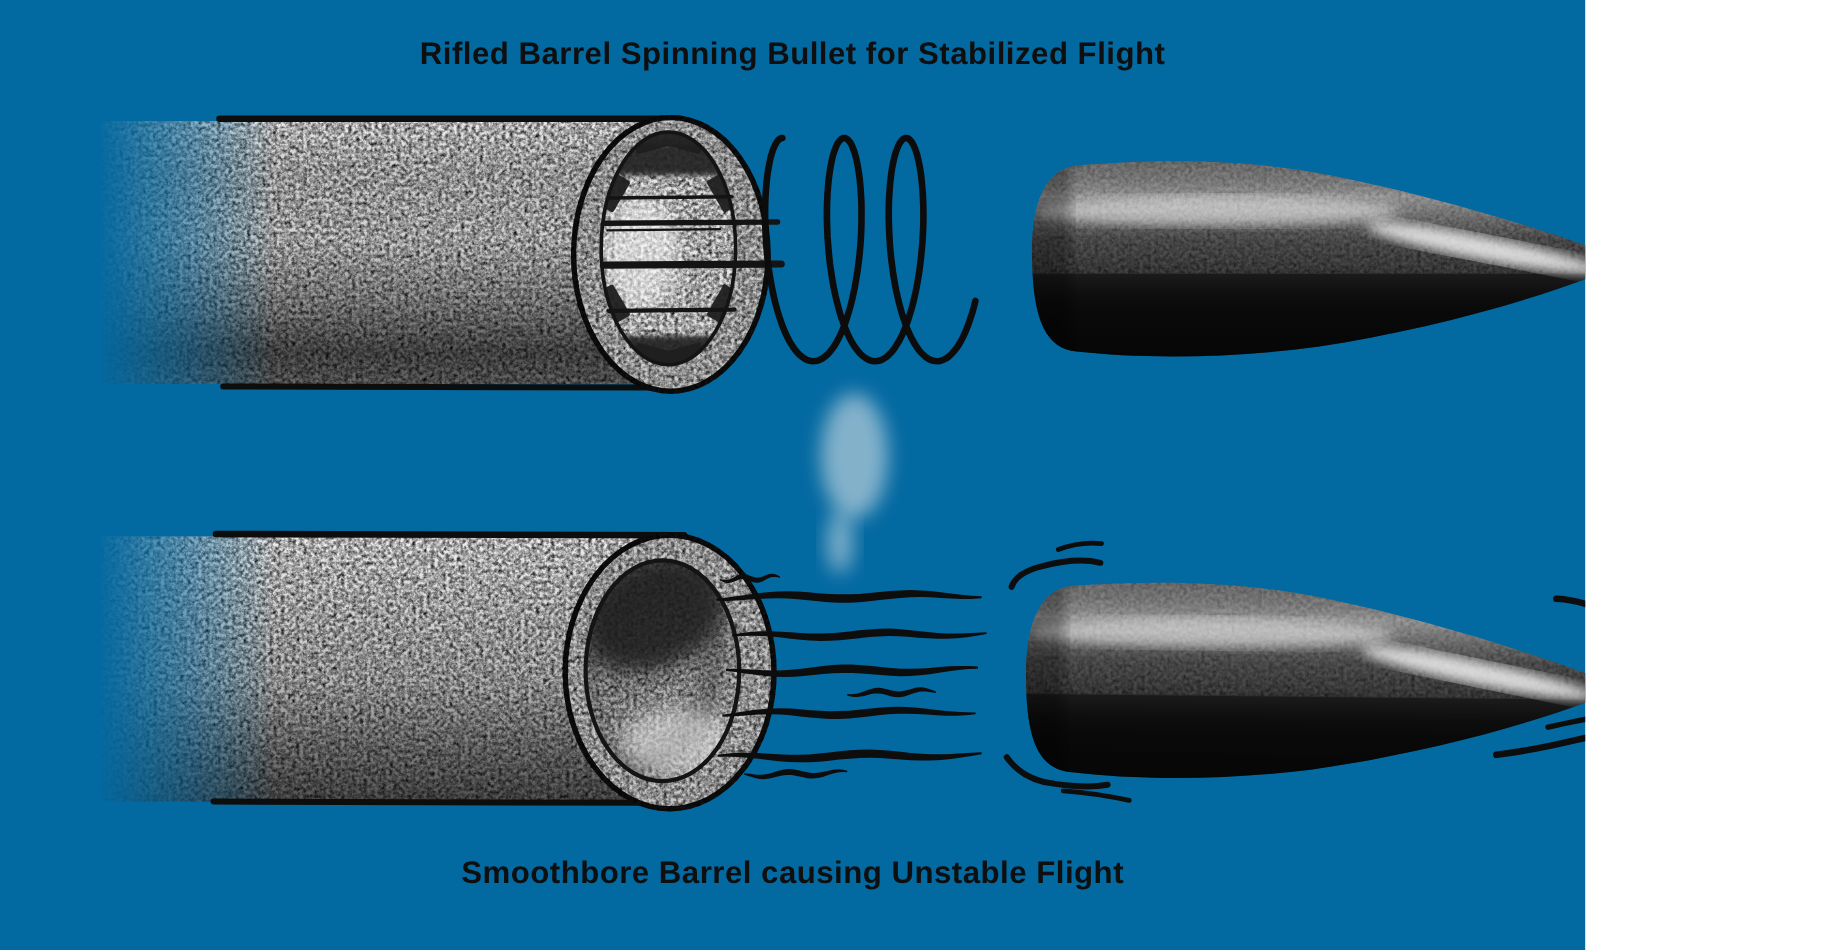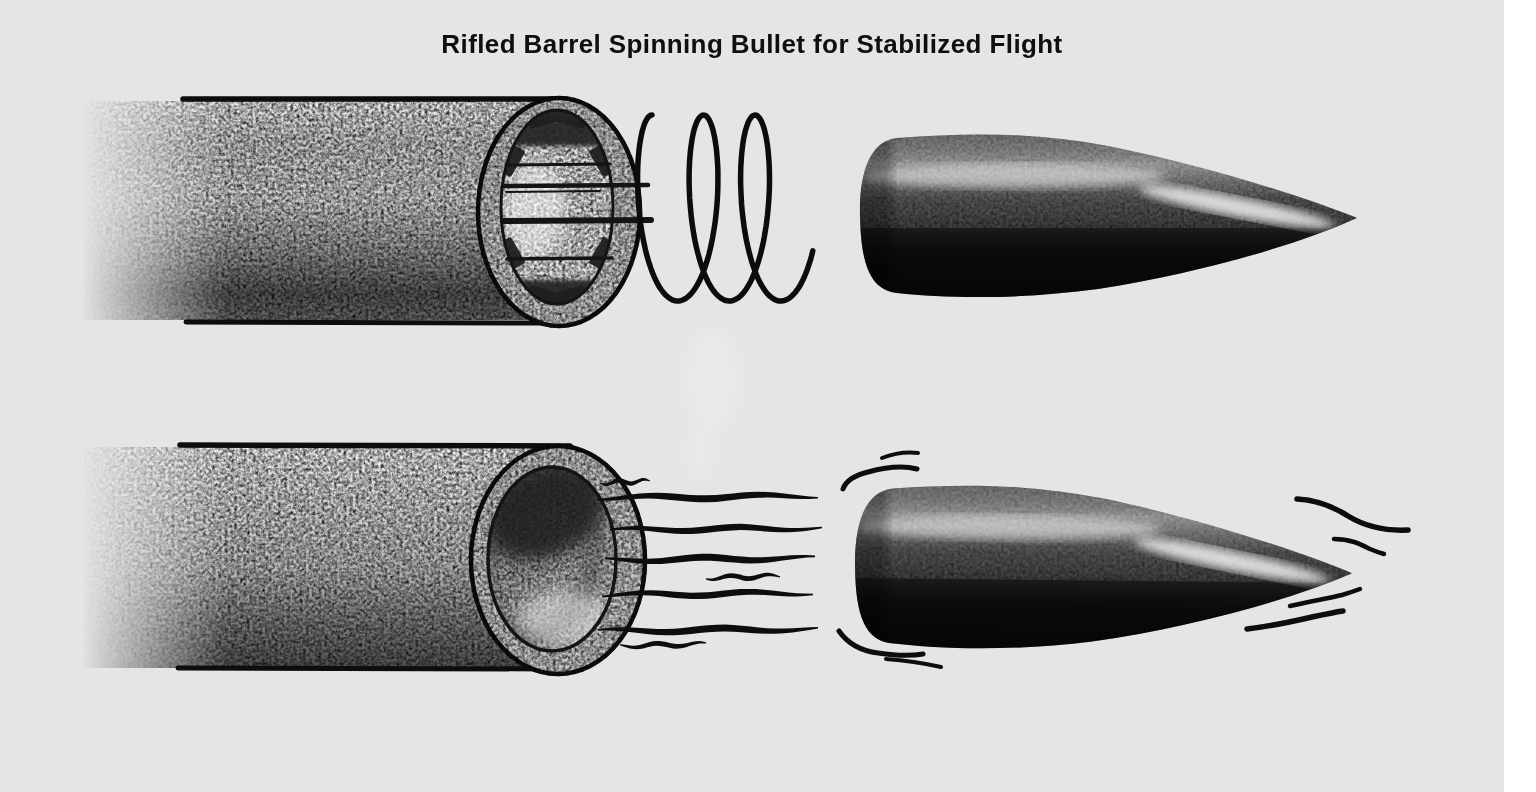--- a/index.html
+++ b/index.html
@@ -1,16 +1,16 @@
 <!DOCTYPE html>
 <html><head>
 <meta charset="utf-8">
 <style>
   html,body{margin:0;padding:0;background:#ffffff;}
-  .stage{position:relative;width:1504px;height:792px;background:#e5e5e5;overflow:hidden;
+  .stage{position:relative;width:1321px;height:792px;background:#0369a1;overflow:hidden;
          font-family:"Liberation Sans",sans-serif;}
   .stage svg{position:absolute;left:0;top:0;}
   .caption{position:absolute;left:0;width:100%;text-align:center;font-weight:700;
            font-size:26px;letter-spacing:.4px;color:#0f0f0f;}
   .caption-top{top:29px;}
   .caption-bottom{top:712px;}
 </style>
 </head>
 <body>
 
@@ -178,13 +178,14 @@
     <path d="M886 659 Q914 661 941 667" stroke-width="4"></path>
     <path d="M1297 499 C1318 500 1334 507 1348 516 C1366 527 1386 531 1408 530" stroke-width="5.5"></path>
     <path d="M1334 539 C1352 539 1362 545 1370 549 Q1377 552 1384 554" stroke-width="4.5"></path>
     <path d="M1290 606 C1312 601 1330 598 1342 595 Q1352 592 1360 589" stroke-width="4.5"></path>
     <path d="M1247 629 C1272 626 1295 621 1312 617 C1326 614 1336 612 1343 611" stroke-width="5.5"></path>
   </g>
 </g>
 </svg>
 
 <div class="caption caption-top">Rifled Barrel Spinning Bullet for Stabilized Flight</div>
+<div class="caption caption-bottom">Smoothbore Barrel causing Unstable Flight</div>
 </div>
 
 </body></html>

